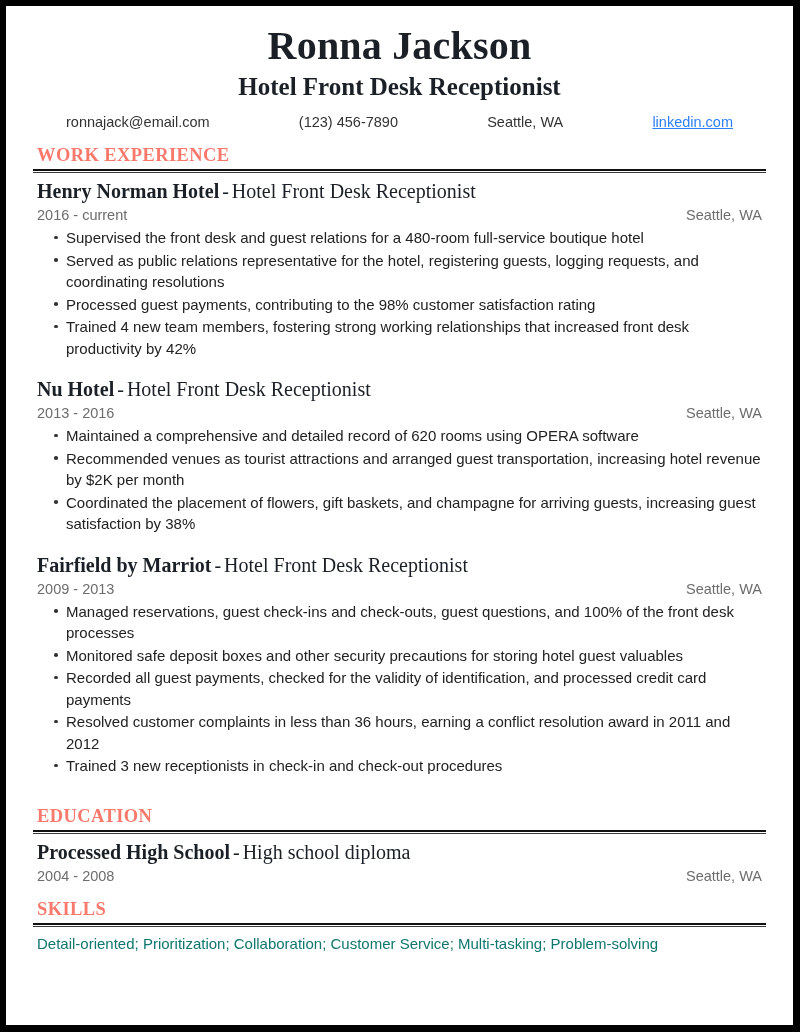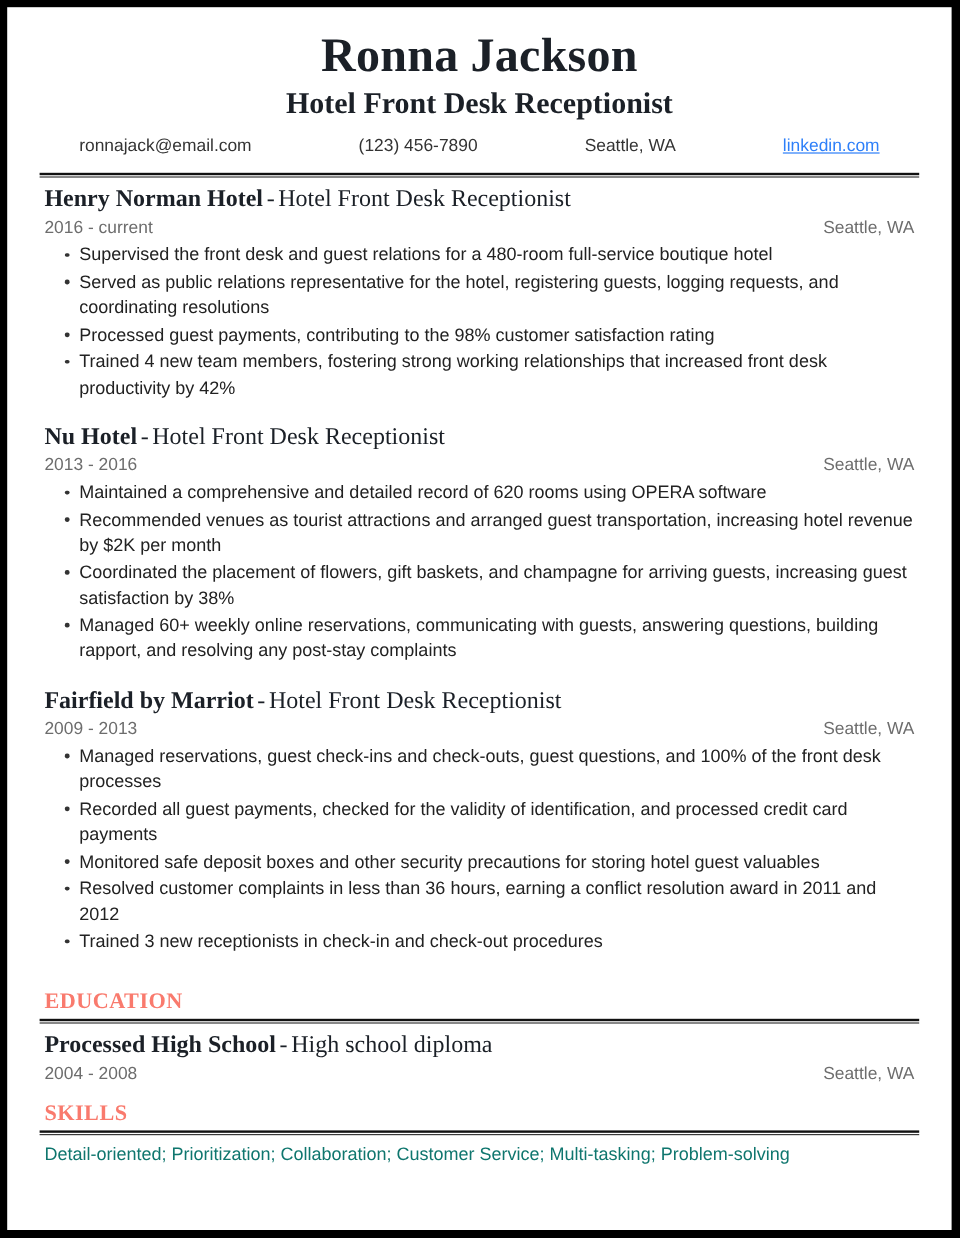--- a/index.html
+++ b/index.html
@@ -151,20 +151,21 @@
       <h2 class="cand-title">Hotel Front Desk Receptionist</h2>
       <div class="contact-row">
         <span class="contact-item">ronnajack@email.com</span>
         <span class="contact-item">(123) 456-7890</span>
         <span class="contact-item">Seattle, WA</span>
         <span class="contact-item link">linkedin.com</span>
       </div>
     </div>
 
     <div class="section">
+      <div class="section-title">WORK EXPERIENCE</div>
       <div class="rule"></div>
 
       <div class="entry">
         <div class="entry-head">
           <span class="org">Henry Norman Hotel</span><span class="sep">-</span><span class="role">Hotel Front Desk Receptionist</span>
         </div>
         <div class="entry-meta">
           <span>2016 - current</span>
           <span>Seattle, WA</span>
         </div>
@@ -181,36 +182,35 @@
           <span class="org">Nu Hotel</span><span class="sep">-</span><span class="role">Hotel Front Desk Receptionist</span>
         </div>
         <div class="entry-meta">
           <span>2013 - 2016</span>
           <span>Seattle, WA</span>
         </div>
         <ul class="bullets">
           <li>Maintained a comprehensive and detailed record of 620 rooms using OPERA software</li>
           <li>Recommended venues as tourist attractions and arranged guest transportation, increasing hotel revenue by $2K per month</li>
           <li>Coordinated the placement of flowers, gift baskets, and champagne for arriving guests, increasing guest satisfaction by 38%</li>
-          <li>Managed 60+ weekly online reservations, communicating with guests, answering questions, building rapport, and resolving any post-stay complaints</li>
         </ul>
       </div>
 
       <div class="entry">
         <div class="entry-head">
           <span class="org">Fairfield by Marriot</span><span class="sep">-</span><span class="role">Hotel Front Desk Receptionist</span>
         </div>
         <div class="entry-meta">
           <span>2009 - 2013</span>
           <span>Seattle, WA</span>
         </div>
         <ul class="bullets">
           <li>Managed reservations, guest check-ins and check-outs, guest questions, and 100% of the front desk processes</li>
+          <li>Monitored safe deposit boxes and other security precautions for storing hotel guest valuables</li>
           <li>Recorded all guest payments, checked for the validity of identification, and processed credit card payments</li>
-          <li>Monitored safe deposit boxes and other security precautions for storing hotel guest valuables</li>
           <li>Resolved customer complaints in less than 36 hours, earning a conflict resolution award in 2011 and 2012</li>
           <li>Trained 3 new receptionists in check-in and check-out procedures</li>
         </ul>
       </div>
     </div>
 
     <div class="section" style="margin-top:28px;">
       <div class="section-title">EDUCATION</div>
       <div class="rule"></div>
       <div class="entry">

